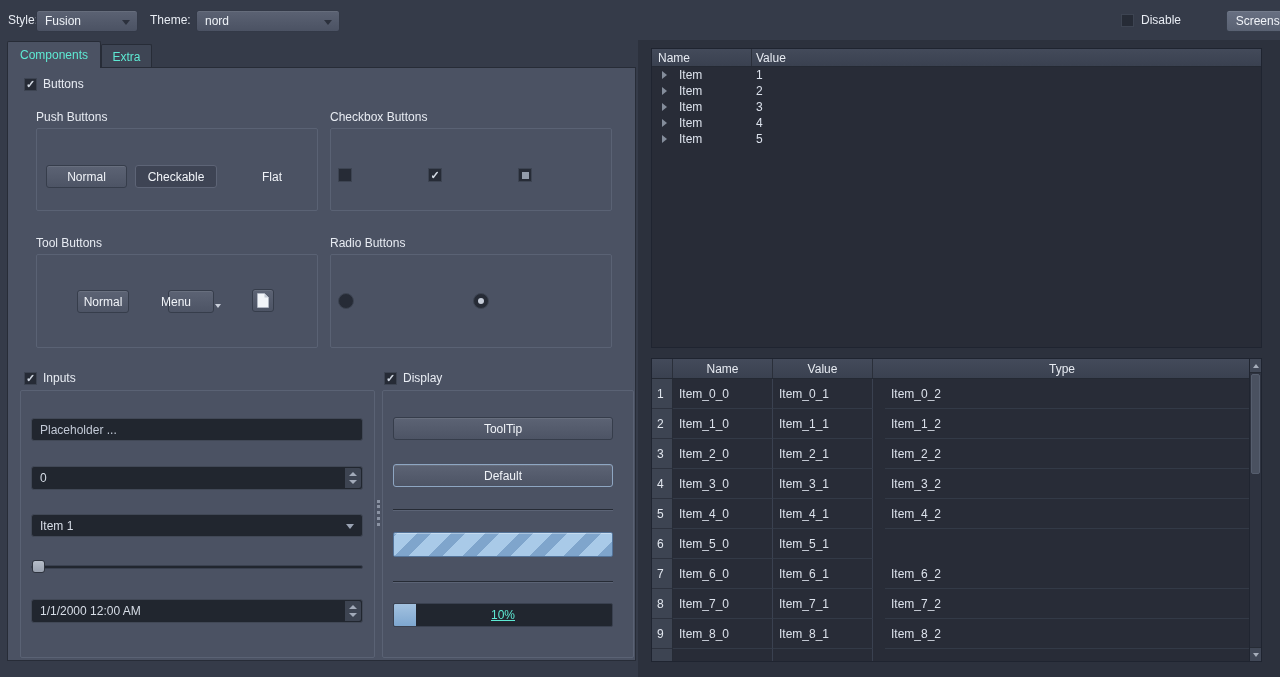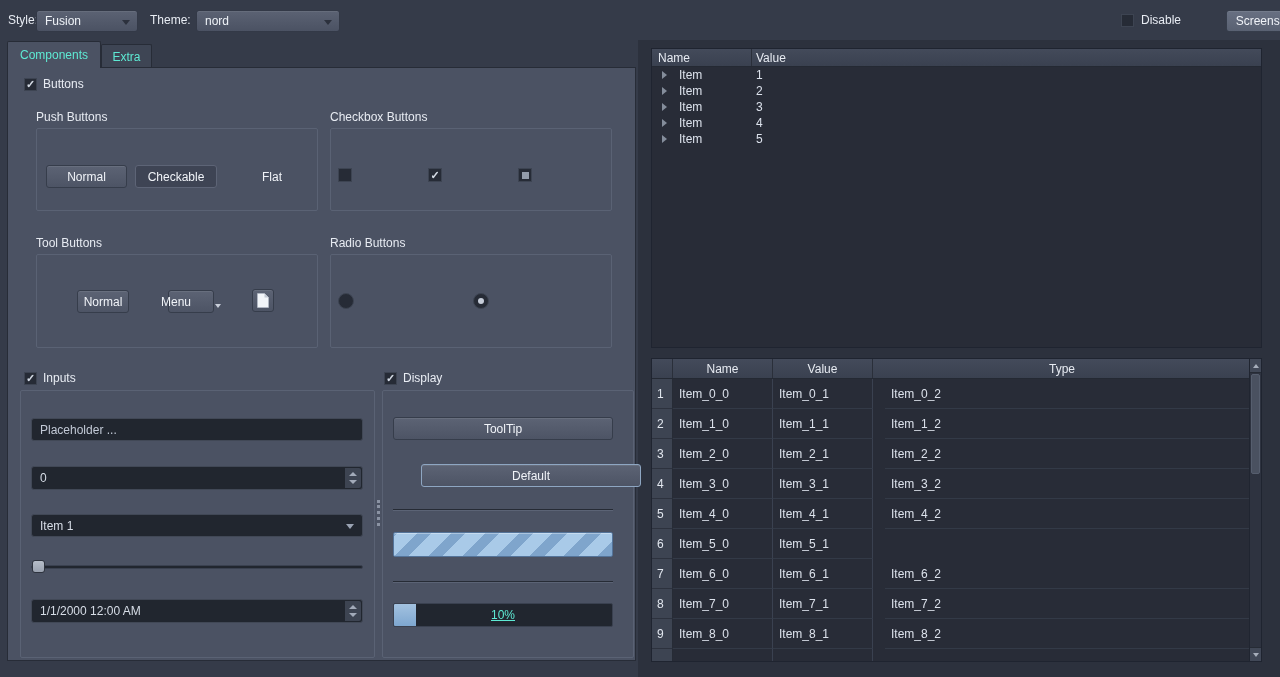--- a/index.html
+++ b/index.html
@@ -29,21 +29,21 @@
     border-top:5px solid #2c313d;
   }
   .pbtn {
     border-radius:3px; border:1px solid #363d4b;
     background:linear-gradient(#5c6374,#4d5465);
     display:flex; align-items:center; justify-content:center;
     color:#f0f3f8; box-shadow:inset 0 1px 0 rgba(255,255,255,.08);
   }
   .pbtn.lighter { background:linear-gradient(#687082,#596172); }
   .pbtn.checked { background:#3e4454; border-color:#5d6476; box-shadow:none; }
-  .pbtn.default { border-color:#8ea6c2;margin-left:28px; }
+  .pbtn.default { border-color:#8ea6c2; }
   .pbtn.flat { background:transparent; border-color:transparent; box-shadow:none; }
 
   .cb {
     width:13px; height:13px; background:#262b36; border:1px solid #3d4452;
     display:flex; align-items:center; justify-content:center; flex:0 0 auto;
   }
   .cb .mark { color:#d3dae4; font-size:11px; line-height:11px; font-weight:bold; }
   .cb .partial { width:7px; height:7px; background:#939cab; }
   .cb.big { width:14px; height:14px; }
 

